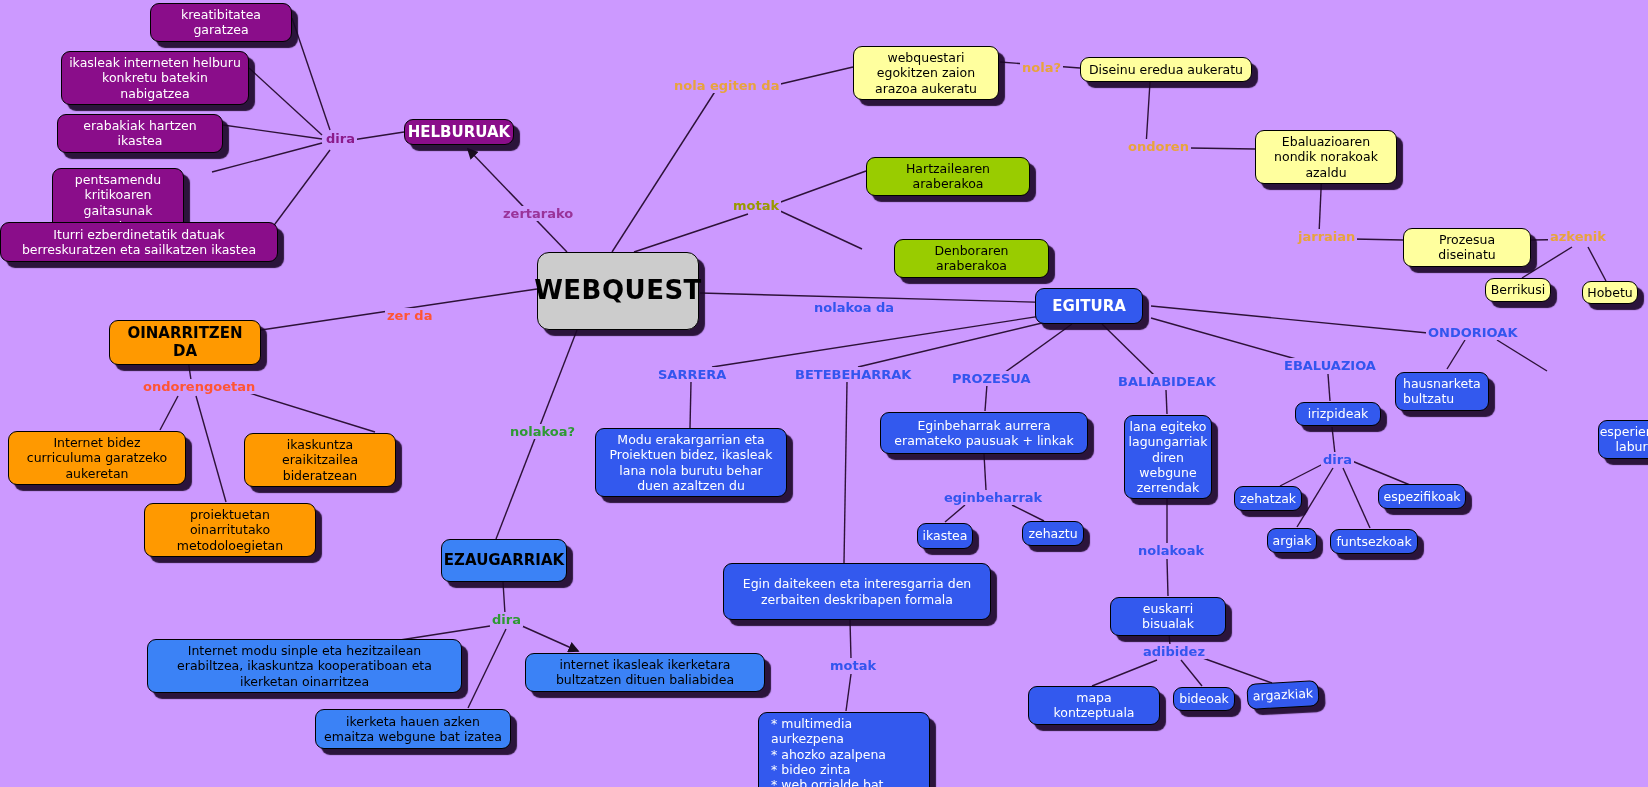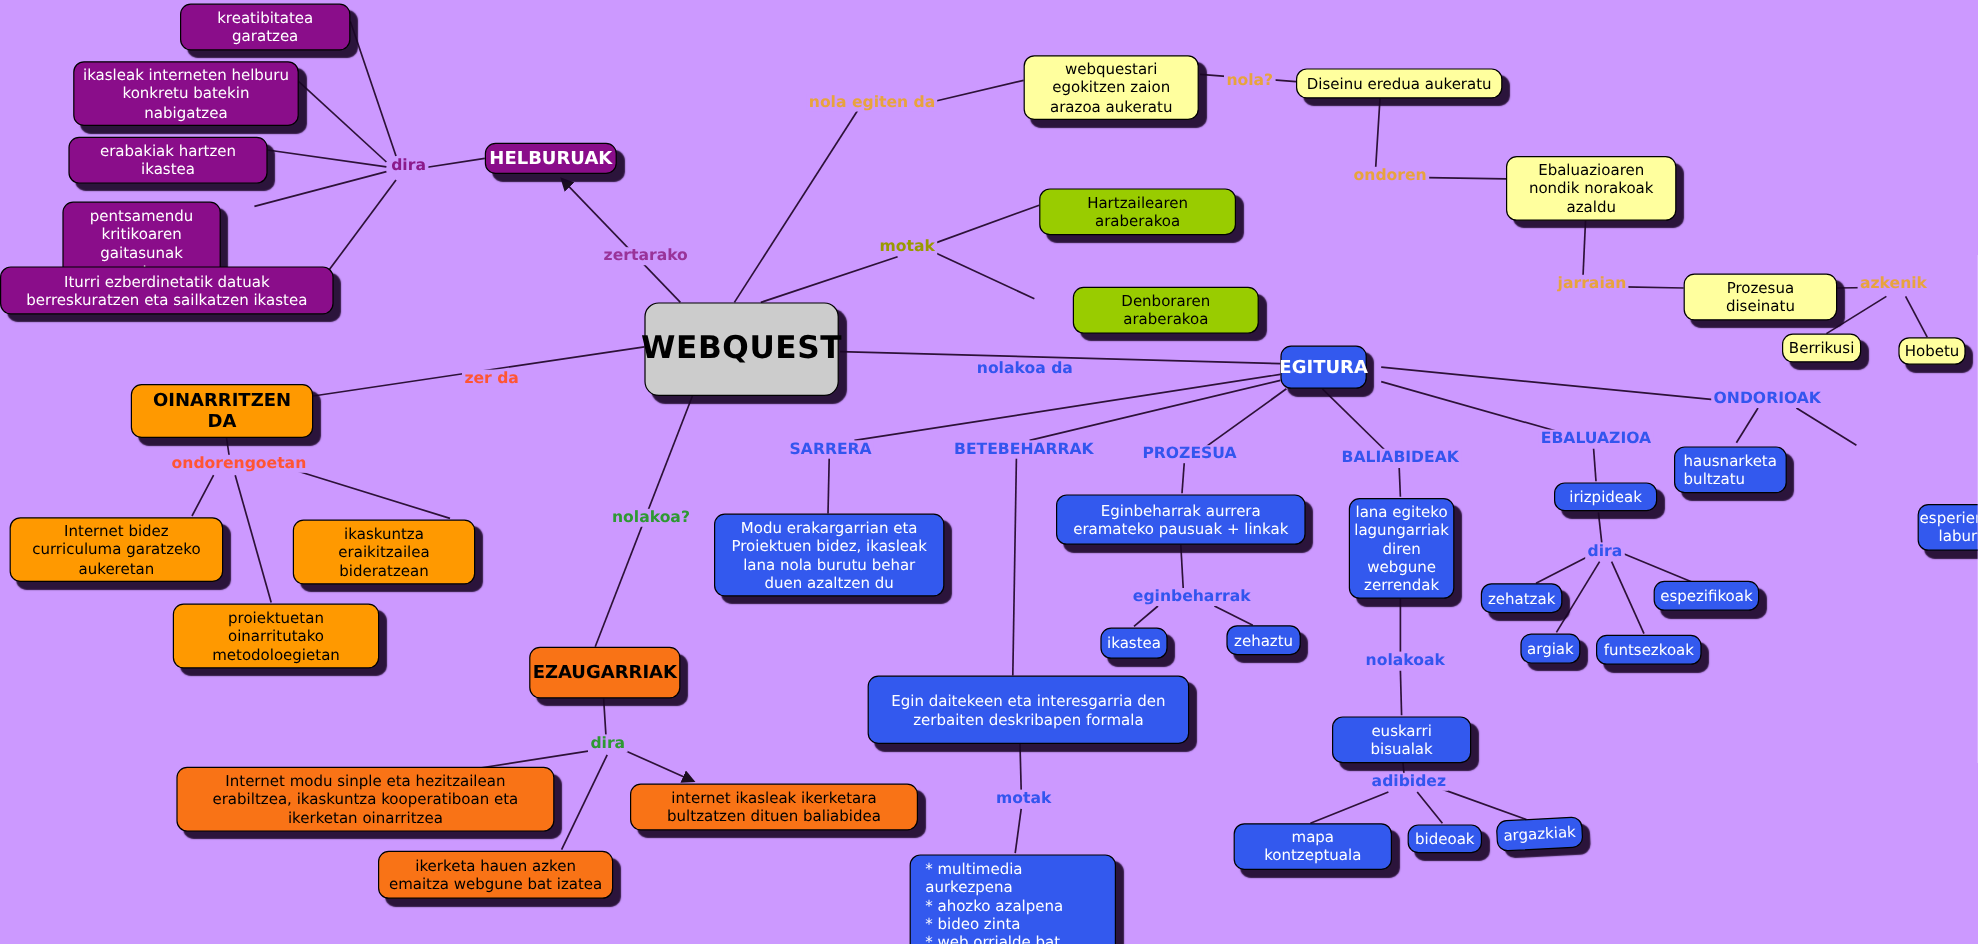--- a/index.html
+++ b/index.html
@@ -7,21 +7,21 @@
   #canvas{position:relative;width:1648px;height:787px;background:#CC99FF;overflow:hidden;}
   #edges{position:absolute;left:0;top:0;z-index:1;}
   .node{position:absolute;z-index:3;box-sizing:border-box;display:flex;align-items:center;justify-content:center;
         text-align:center;border:1px solid #000;border-radius:9px;padding:3px 7px;font-size:12.5px;line-height:1.22;
         box-shadow:6px 6px 1px rgba(26,5,38,0.9);}
   .purple{background:#8A0D8A;color:#fff;}
   .yellow{background:#FFFF9E;color:#000;}
   .olive{background:#99CC00;color:#000;}
   .orange{background:#FF9900;color:#000;}
   .blue{background:#3359EE;color:#fff;}
-  .dgreen{background:#f97316;color:#000;}
+  .dgreen{background:#3b82f6;color:#000;}
   .gray{background:#CCCCCC;color:#000;}
   .head{font-weight:bold;font-size:15px;}
   .center-node{font-weight:bold;font-size:26px;border-radius:12px;letter-spacing:0.5px;}
   .list{text-align:left;white-space:pre-line;justify-content:flex-start;padding-left:12px;}
   .lbl{position:absolute;z-index:2;font-weight:bold;font-size:13px;white-space:nowrap;background:#CC99FF;padding:0 2px;}
   .lc-purple{color:#8B1A8B;} .lc-magenta{color:#993399;} .lc-orange{color:#E8A33D;}
   .lc-olive{color:#999900;} .lc-red{color:#FF5533;} .lc-blue{color:#3355EE;} .lc-green{color:#2E9933;}
 </style>
 </head>
 <body>
@@ -126,21 +126,21 @@
   <div class="node olive" style="left:862px;top:239px;width:155px;min-height:26px;margin-left:32px;">Denboraren araberakoa</div>
 
   <div class="lbl lc-red" style="left:385px;top:308px;">zer da</div>
   <div class="node orange head" style="left:109px;top:320px;width:152px;min-height:26px;">OINARRITZEN DA</div>
   <div class="lbl lc-red" style="left:141px;top:379px;">ondorengoetan</div>
   <div class="node orange" style="left:8px;top:431px;width:178px;min-height:40px;">Internet bidez curriculuma garatzeko aukeretan</div>
   <div class="node orange" style="left:244px;top:433px;width:152px;min-height:38px;">ikaskuntza eraikitzailea bideratzean</div>
   <div class="node orange" style="left:144px;top:503px;width:172px;min-height:42px;">proiektuetan oinarritutako metodoloegietan</div>
 
   <div class="lbl lc-blue" style="left:812px;top:300px;">nolakoa da</div>
-  <div class="node blue head" style="left:1067px;top:288px;width:72px;min-height:36px;">EGITURA</div>
+  <div class="node blue head" style="left:1035px;top:288px;width:108px;min-height:36px;">EGITURA</div>
 
   <div class="lbl lc-blue" style="left:656px;top:367px;">SARRERA</div>
   <div class="node blue" style="left:595px;top:428px;width:192px;min-height:68px;">Modu erakargarrian eta Proiektuen bidez, ikasleak lana nola burutu behar duen azaltzen du</div>
 
   <div class="lbl lc-blue" style="left:793px;top:367px;">BETEBEHARRAK</div>
   <div class="node blue" style="left:723px;top:563px;width:268px;min-height:57px;">Egin daitekeen eta interesgarria den zerbaiten deskribapen formala</div>
   <div class="lbl lc-blue" style="left:828px;top:658px;">motak</div>
   <div class="node blue list" style="left:758px;top:712px;width:172px;min-height:66px;">* multimedia aurkezpena
 * ahozko azalpena
 * bideo zinta

